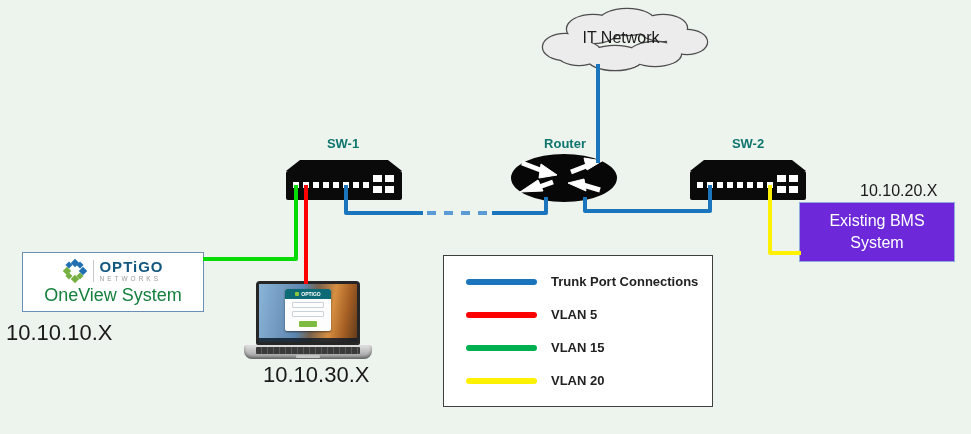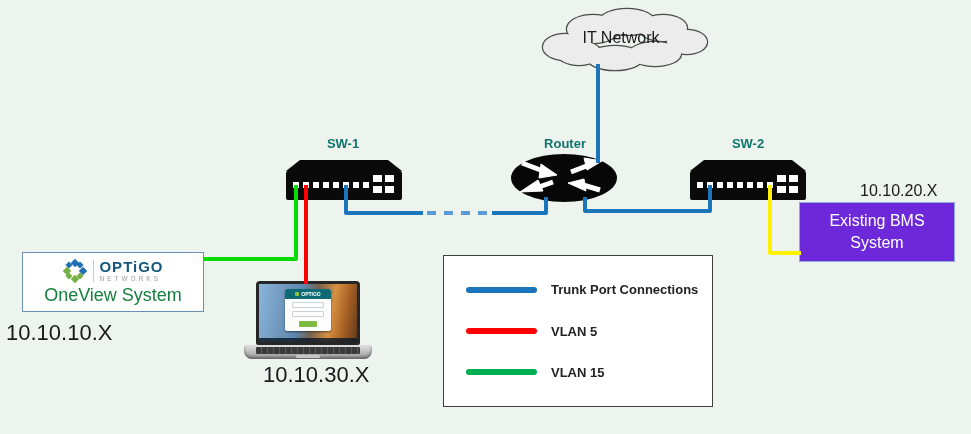--- a/index.html
+++ b/index.html
@@ -222,15 +222,19 @@
       <span class="legend-label">Trunk Port Connections</span>
     </div>
     <div class="legend-row">
       <span class="legend-swatch" style="background: rgb(255, 0, 0);"></span>
       <span class="legend-label">VLAN 5</span>
     </div>
     <div class="legend-row">
       <span class="legend-swatch" style="background: rgb(0, 176, 80);"></span>
       <span class="legend-label">VLAN 15</span>
     </div>
+    <div class="legend-row">
+      <span class="legend-swatch" style="background: rgb(255, 241, 0);"></span>
+      <span class="legend-label">VLAN 20</span>
+    </div>
   </div>
 
 </div>
 
 </body></html>

